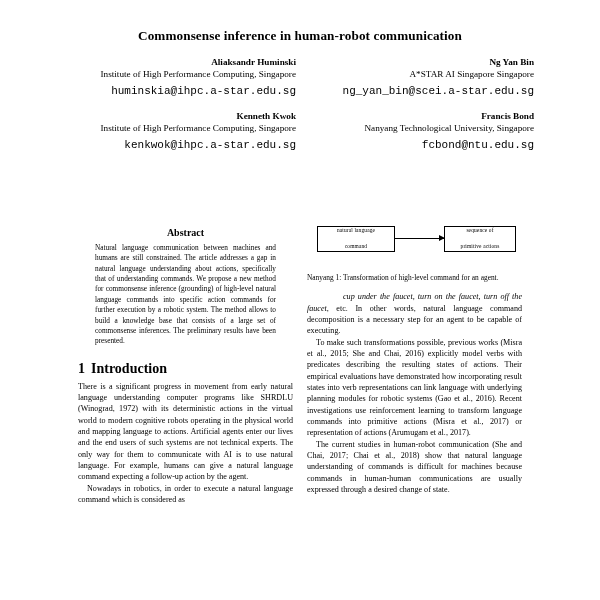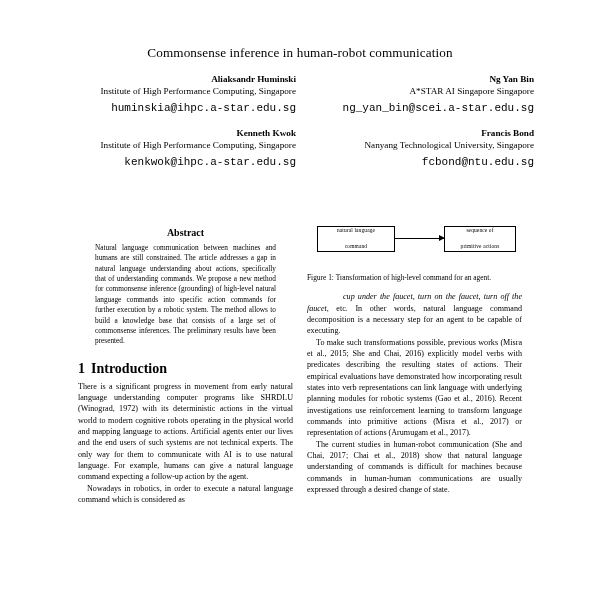--- a/index.html
+++ b/index.html
@@ -20,24 +20,24 @@
     height: 600px;
     background: #ffffff;
     box-sizing: border-box;
     padding: 0;
   }
 
   
   .title {
     text-align: center;
     font-size: 13.2px;
-    font-weight: normal;
+    font-weight: bold;
     letter-spacing: 0.1px;
     margin: 0;
-    padding-top: 45px;
+    padding-top: 28px;
     line-height: 1.2;
   }
 
   .authors-grid {
     display: flex;
     margin-top: 12px;
     padding: 0 62px;
     box-sizing: border-box;
   }
   .author-col {
@@ -244,21 +244,21 @@
           </div>
           <div class="fig-arrow"></div>
           <div class="fig-box right-box">
             <span>
               <span>sequence of</span><br>
               <span>primitive actions</span>
             </span>
           </div>
         </div>
         <div class="fig-caption">
-          <span>Figure 1:</span>
+          <span>Nanyang 1:</span>
           <span>Transformation of high-level command for an agent.</span>
         </div>
       </div>
 
       <p class="body-text"><span class="it">cup under the faucet, turn on the faucet, turn off the faucet</span><span>, etc. In other words, natural language command decomposition is a necessary step for an agent to be capable of executing.</span></p>
 
       <p class="body-text indent">To make such transformations possible, previous works (Misra et al., 2015; She and Chai, 2016) explicitly model verbs with predicates describing the resulting states of actions. Their empirical evaluations have demonstrated how incorporating result states into verb representations can link language with underlying planning modules for robotic systems (Gao et al., 2016). Recent investigations use reinforcement learning to transform language commands into primitive actions (Misra et al., 2017) or representation of actions (Arumugam et al., 2017).</p>
       <p class="body-text indent">The current studies in human-robot communication (She and Chai, 2017; Chai et al., 2018) show that natural language understanding of commands is difficult for machines because commands in human-human communications are usually expressed through a desired change of state.</p>
     </div>
 

